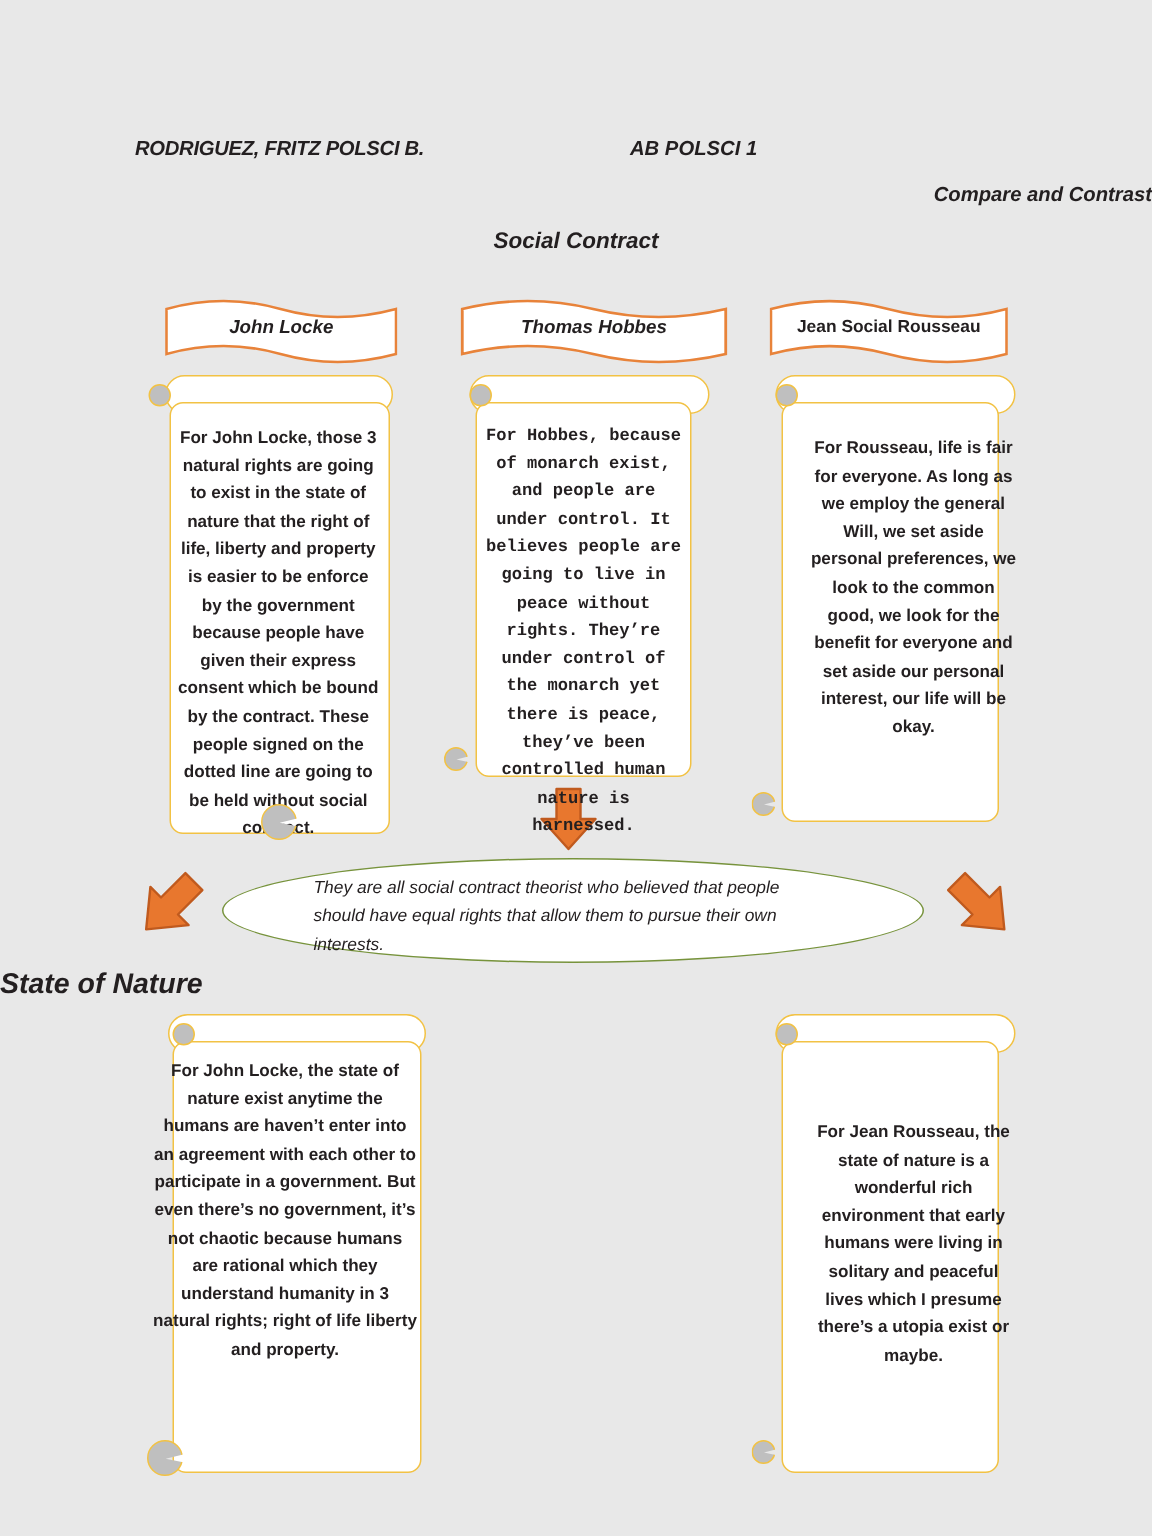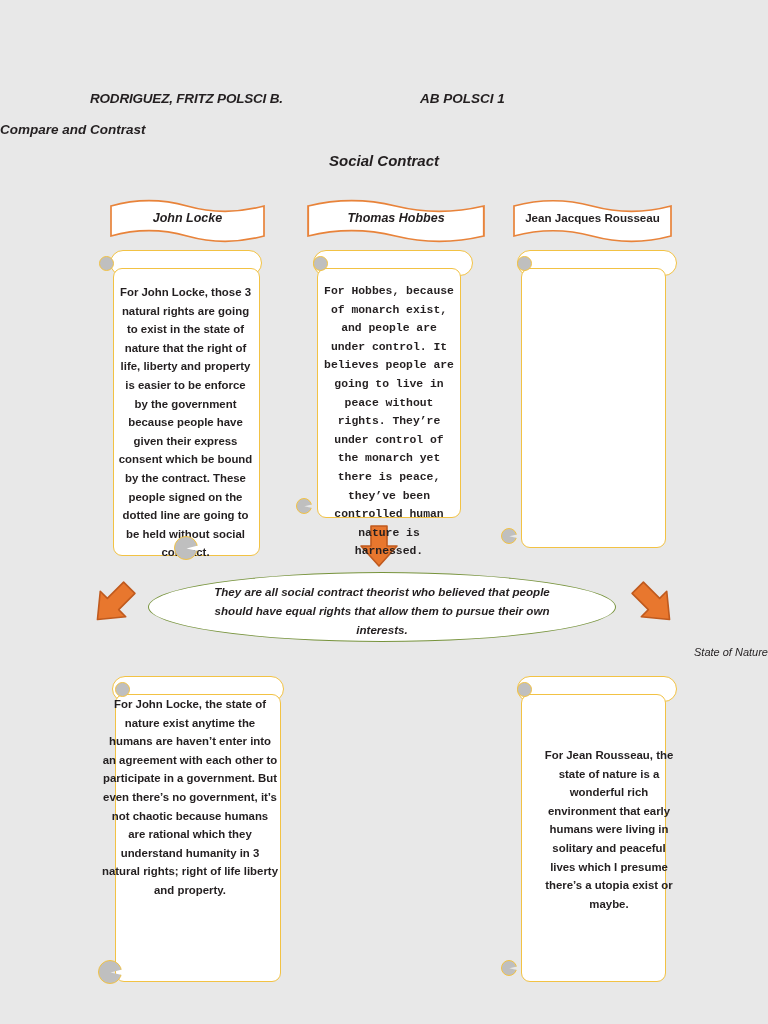--- a/index.html
+++ b/index.html
@@ -39,43 +39,43 @@
     font-weight: bold;
     font-style: italic;
     white-space: nowrap;
     margin-left: 15px;
   }
   .hdr-sub1 {
     position: absolute;
     left: 0;
     right: 0;
     top: 122px;
-    text-align: left;
+    text-align: right;
     font-size: 13.5px;
     font-weight: bold;
     font-style: italic;
   }
   .hdr-sub2 {
     position: absolute;
     left: 0;
     right: 0;
     top: 152px;
     text-align: center;
     font-size: 15px;
     font-weight: bold;
     font-style: italic;
   }
   .sec-heading {
     position: absolute;
     left: 0;
     right: 0;
     top: 646px;
-    text-align: right;
-    font-size: 11px;
-    font-weight: normal;
+    text-align: left;
+    font-size: 19px;
+    font-weight: bold;
     font-style: italic;
   }
 
   
   .banner {
     position: absolute;
     width: 155px;
     height: 48px;
   }
   .banner svg {
@@ -202,24 +202,23 @@
     border: 1.6px solid #77933c;
     border-radius: 50%;
     background: #ffffff;
     box-sizing: border-box;
   }
   #summary-ellipse .etxt {
     position: absolute;
     left: 60px;
     right: 60px;
     top: 9px;
-    text-align: center;
     font-size: 11.6px;
     line-height: 19px;
-    font-weight: bold;
+    font-weight: normal;
     font-style: italic;
     color: #231f20;
   }
 
   
   .arrow {
     position: absolute;
   }
   .arrow svg { display: block; }
   #arrow-center { left: 357px; top: 524px; }
@@ -247,21 +246,21 @@
     <svg viewBox="0 0 155 48" preserveAspectRatio="none">
       <path d="M1,9 C 26,2 52,2 77,9 C 102,16 128,16 154,9 L154,39 C 128,46 102,46 77,39 C 52,32 26,32 1,39 Z" fill="#ffffff" stroke="#e8833a" stroke-width="1.7"></path>
     </svg>
     <div class="banner-label">Thomas Hobbes</div>
   </div>
 
   <div class="banner plain" id="banner-rousseau">
     <svg viewBox="0 0 159 48" preserveAspectRatio="none">
       <path d="M1,9 C 27,2 53,2 79,9 C 105,16 132,16 158,9 L158,39 C 132,46 105,46 79,39 C 53,32 27,32 1,39 Z" fill="#ffffff" stroke="#e8833a" stroke-width="1.7"></path>
     </svg>
-    <div class="banner-label">Jean Jacques Rousseau</div>
+    <div class="banner-label">Jean Social Rousseau</div>
   </div>
 
   <div class="scroll" id="scroll-locke-sc">
     <div class="roll-top"></div>
     <div class="body"></div>
     <div class="curl-top"></div>
     <div class="curl-bot"></div>
     <div class="txt" style="left:30px; right:10px; top:33px;">For John Locke, those 3 natural rights are going to exist in the state of nature that the right of life, liberty and property is easier to be enforce by the government because people have given their express consent which be bound by the contract. These people signed on the dotted line are going to be held without social contract.</div>
   </div>
 
@@ -271,20 +270,21 @@
     <div class="curl-top" style="left:13px;"></div>
     <div class="curl-bot small" style="left:-4px; top:248px;"></div>
     <div class="txt" style="left:22px; width:134px; top:32px;font-family:Liberation Mono, monospace;">For Hobbes, because of monarch exist, and people are under control. It believes people are going to live in peace without rights. They’re under control of the monarch yet there is peace, they’ve been controlled human nature is harnessed.</div>
   </div>
 
   <div class="scroll" id="scroll-rousseau-sc">
     <div class="roll-top"></div>
     <div class="body"></div>
     <div class="curl-top" style="left:12px;"></div>
     <div class="curl-bot small" style="left:-4px; top:278px;"></div>
+    <div class="txt" style="left:35px; width:138px; top:40px;">For Rousseau, life is fair for everyone. As long as we employ the general Will, we set aside personal preferences, we look to the common good, we look for the benefit for everyone and set aside our personal interest, our life will be okay.</div>
   </div>
 
   <div id="summary-ellipse">
     <div class="etxt">They are all social contract theorist who believed that people should have equal rights that allow them to pursue their own interests.</div>
   </div>
 
   <div class="arrow" id="arrow-center">
     <svg width="44" height="44" viewBox="0 0 44 44">
       <path d="M14,2 L30,2 L30,22 L40,22 L22,42 L4,22 L14,22 Z" fill="#e8772e" stroke="#c05a1e" stroke-width="1.6" stroke-linejoin="round"></path>
     </svg>
@@ -306,21 +306,21 @@
     </svg>
   </div>
 
   <div class="sec-heading">State of Nature</div>
 
   <div class="scroll" id="scroll-locke-son">
     <div class="roll-top"></div>
     <div class="body"></div>
     <div class="curl-top" style="left:25px;"></div>
     <div class="curl-bot" style="left:8px; top:284px;"></div>
-    <div class="txt" style="left:12px; width:176px; top:19px;">For John Locke, the state of nature exist anytime the humans are haven’t enter into an agreement with each other to participate in a government. But even there’s no government, it’s not chaotic because humans are rational which they understand humanity in 3 natural rights; right of life liberty and property.</div>
+    <div class="txt" style="left:12px; width:176px; top:29px;">For John Locke, the state of nature exist anytime the humans are haven’t enter into an agreement with each other to participate in a government. But even there’s no government, it’s not chaotic because humans are rational which they understand humanity in 3 natural rights; right of life liberty and property.</div>
   </div>
 
 
   <div class="scroll" id="scroll-rousseau-son">
     <div class="roll-top"></div>
     <div class="body"></div>
     <div class="curl-top" style="left:12px;"></div>
     <div class="curl-bot small" style="left:-4px; top:284px;"></div>
     <div class="txt" style="left:34px; width:140px; top:70px;">For Jean Rousseau, the state of nature is a wonderful rich environment that early humans were living in solitary and peaceful lives which I presume there’s a utopia exist or maybe.</div>
   </div>

